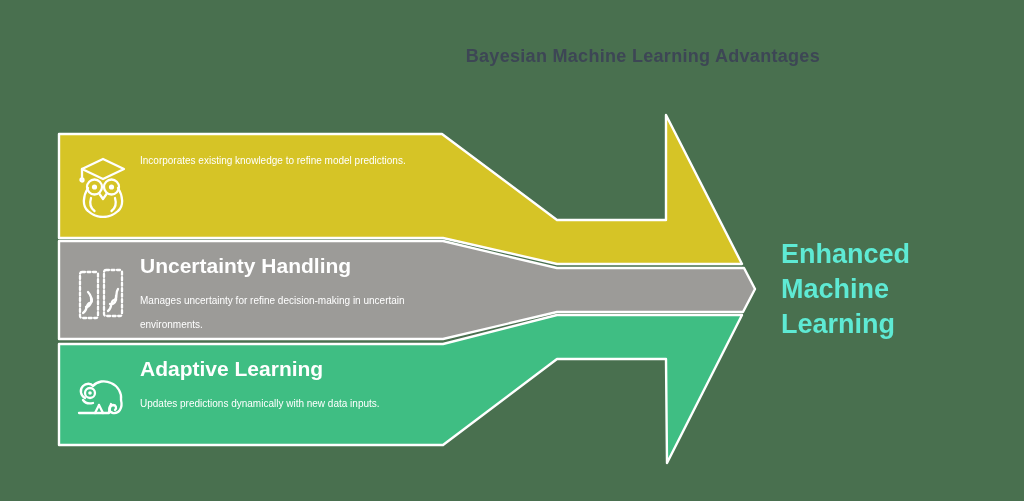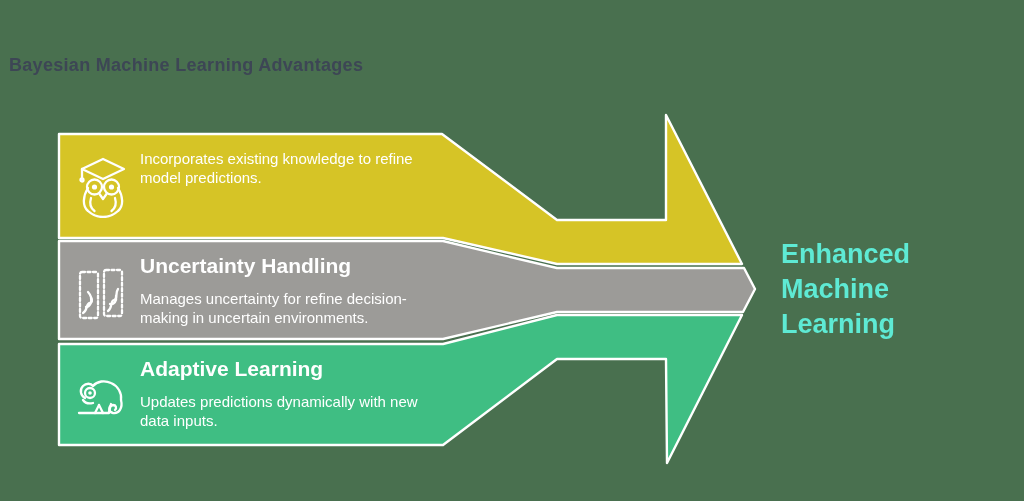--- a/index.html
+++ b/index.html
@@ -2,32 +2,32 @@
 <html><head>
 <meta charset="utf-8">
 <style>
   html,body{margin:0;padding:0;}
   body{
     width:1024px;height:501px;position:relative;overflow:hidden;
     background:#49704f;
     font-family:"Liberation Sans",sans-serif;
   }
   .main-title{
-    position:absolute;top:46px;left:0;width:820px;margin:9px;
-    text-align:left;font-size:18px;font-weight:bold;
+    position:absolute;top:46px;left:0;width:820px;margin:0;
+    text-align:right;font-size:18px;font-weight:bold;
     color:#3d4655;letter-spacing:.3px;
   }
   .flow-svg{position:absolute;left:0;top:0;width:1024px;height:501px;}
   .band-poly{stroke:#ffffff;stroke-width:2.4;stroke-linejoin:round;}
   .band-content{position:absolute;left:140px;width:300px;color:#ffffff;}
   .band-content.b1{top:149px;}
   .band-content.b2{top:255px;}
   .band-content.b3{top:358px;}
   .band-title{margin:0 0 13px 0;font-size:21px;font-weight:bold;line-height:21px;}
-  .band-desc{margin:0;font-size:15px;line-height:19px;font-weight:normal;}
+  .band-desc{margin:0;font-size:10px;line-height:24px;font-weight:normal;}
   .band-icon{position:absolute;}
   .icon-owl{left:79px;top:156px;}
   .icon-cards{left:77px;top:265px;}
   .icon-chameleon{left:75px;top:372px;}
   .result-label{
     position:absolute;left:781px;top:237px;width:175px;
     font-size:27px;font-weight:bold;line-height:35px;color:#5eead4;
   }
   .iconstroke{fill:none;stroke:#ffffff;stroke-width:2.3;stroke-linecap:round;stroke-linejoin:round;}
 </style>

